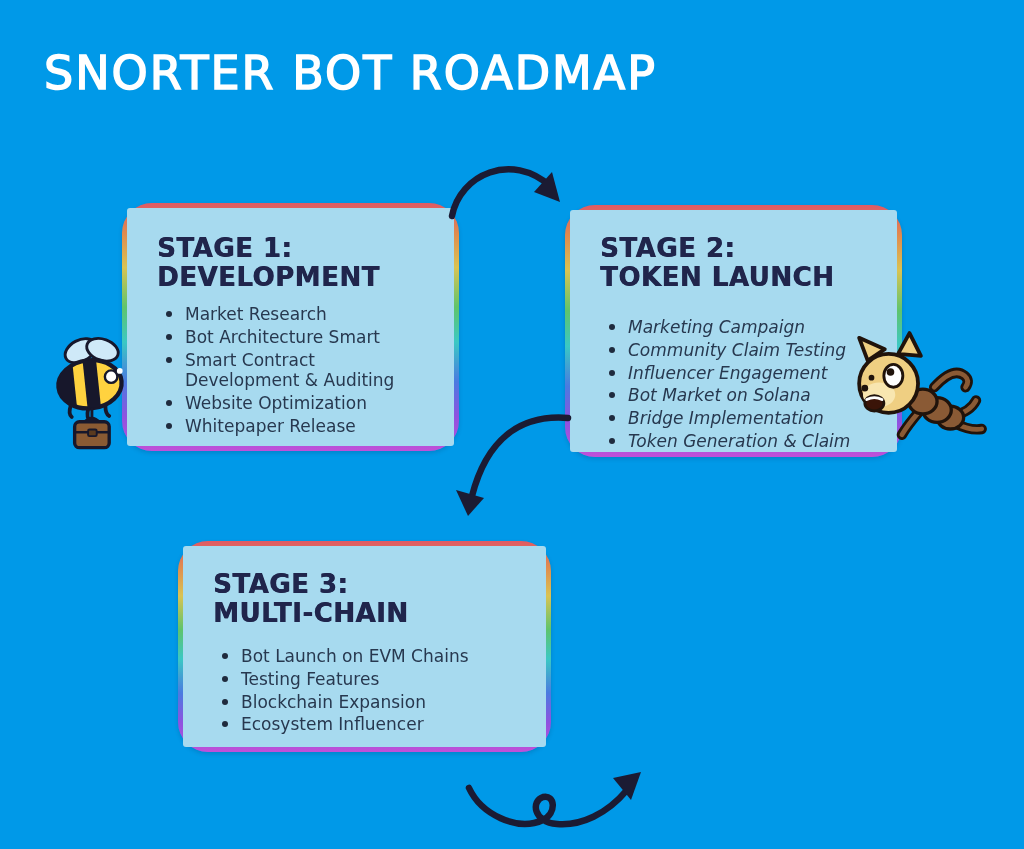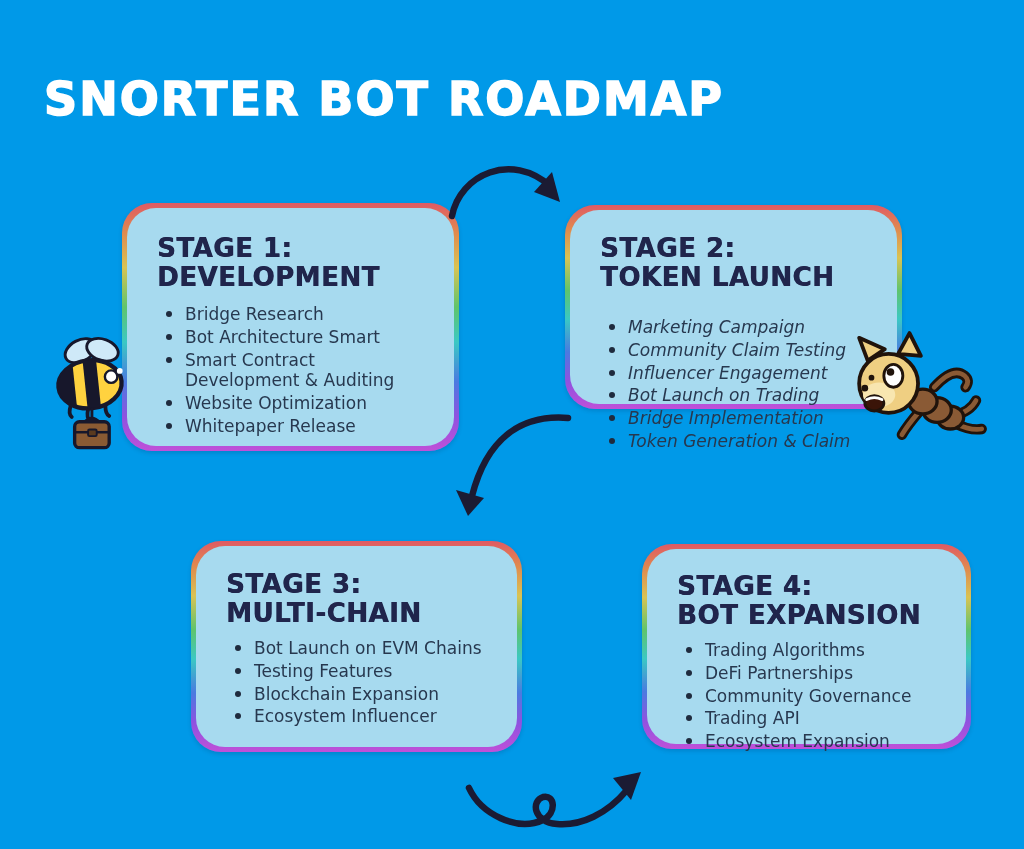--- a/index.html
+++ b/index.html
@@ -2,35 +2,35 @@
 <html><head>
 <meta charset="utf-8">
 <style>
   html,body{margin:0;padding:0;}
   body{font-family:"DejaVu Sans","Liberation Sans",sans-serif;}
   #canvas{
     position:relative;width:1024px;height:849px;overflow:hidden;
     background:#0099E8;
   }
   .page-title{
-    position:absolute;left:44px;top:72px;
-    font-size:46px;font-weight:bold;color:#ffffff;
+    position:absolute;left:44px;top:46px;
+    font-size:46px;font-weight:normal;color:#ffffff;
     letter-spacing:2px;white-space:nowrap;
     -webkit-text-stroke:1.5px #ffffff;
   }
   .card{
     position:absolute;border-radius:30px;padding:5px;box-sizing:border-box;
     background:linear-gradient(180deg,
       #E05A64 0%,#E08A4E 12%,#D9C353 26%,#5FC46C 42%,
       #3BC8C4 56%,#4A7BE0 72%,#8E52E0 86%,#C050D8 100%);
     box-shadow:0 2px 4px rgba(0,40,80,0.18);
   }
   .card-inner{
     width:100%;height:100%;box-sizing:border-box;
-    background:#A7DAEF;border-radius:29px;
+    background:#A7DAEF;border-radius:3px;
     padding:26px 24px 14px 30px;
   }
   .h-line{
     display:block;font-size:26px;font-weight:bold;color:#20254C;
     letter-spacing:0.5px;line-height:1.13;
     text-shadow:0.6px 0 0 #20254C;
   }
   ul.card-list{
     list-style:none;margin:11px 0 0 0;padding:0 0 0 28px;
   }
@@ -51,76 +51,61 @@
 
   <div class="page-title">SNORTER BOT ROADMAP</div>
 
   <div class="card" style="left:122px;top:203px;width:337px;height:248px;">
     <div class="card-inner">
       <div>
         <span class="h-line">STAGE 1:</span>
         <span class="h-line">DEVELOPMENT</span>
       </div>
       <ul class="card-list">
-        <li>Bridge Research</li>
+        <li>Market Research</li>
         <li>Bot Architecture Smart</li>
         <li>Smart Contract Development &amp; Auditing</li>
         <li>Website Optimization</li>
         <li>Whitepaper Release</li>
       </ul>
     </div>
   </div>
 
-  <div class="card" style="left:565px;top:205px;width:337px;height:204px;">
+  <div class="card" style="left:565px;top:205px;width:337px;height:252px;">
     <div class="card-inner" style="padding-top:24px;">
       <div>
         <span class="h-line">STAGE 2:</span>
         <span class="h-line">TOKEN LAUNCH</span>
       </div>
       <ul class="card-list" style="margin-top:24px;font-style:italic;">
         <li>Marketing Campaign</li>
         <li>Community Claim Testing</li>
         <li>Influencer Engagement</li>
-        <li>Bot Launch on Trading</li>
+        <li>Bot Market on Solana</li>
         <li>Bridge Implementation</li>
         <li>Token Generation &amp; Claim</li>
       </ul>
     </div>
   </div>
 
-  <div class="card" style="left:191px;top:541px;width:331px;height:211px;">
+  <div class="card" style="left:178px;top:541px;width:373px;height:211px;">
     <div class="card-inner" style="padding-top:24px;">
       <div>
         <span class="h-line">STAGE 3:</span>
         <span class="h-line">MULTI-CHAIN</span>
       </div>
-      <ul class="card-list" style="margin-top:9px;">
+      <ul class="card-list" style="margin-top:17px;">
         <li>Bot Launch on EVM Chains</li>
         <li>Testing Features</li>
         <li>Blockchain Expansion</li>
         <li>Ecosystem Influencer</li>
       </ul>
     </div>
   </div>
 
-  <div class="card" style="left:642px;top:544px;width:329px;height:205px;">
-    <div class="card-inner" style="padding-top:23px;">
-      <div>
-        <span class="h-line">STAGE 4:</span>
-        <span class="h-line">BOT EXPANSION</span>
-      </div>
-      <ul class="card-list" style="margin-top:9px;">
-        <li>Trading Algorithms</li>
-        <li>DeFi Partnerships</li>
-        <li>Community Governance</li>
-        <li>Trading API</li>
-        <li>Ecosystem Expansion</li>
-      </ul>
-    </div>
-  </div>
 
   <svg class="arrow" style="left:438px;top:146px;" width="140" height="88" viewBox="0 0 140 88">
     <path d="M 14 70 C 22 28 74 6 112 40" fill="none" stroke="#1B1B33" stroke-width="6.5" stroke-linecap="round"></path>
     <path d="M122 56 L96 46 L114 26 Z" fill="#1B1B33"></path>
   </svg>
 
   <svg class="arrow" style="left:452px;top:404px;" width="122" height="120" viewBox="0 0 122 120">
     <path d="M 116 14 C 66 10 34 38 20 92" fill="none" stroke="#1B1B33" stroke-width="6.5" stroke-linecap="round"></path>
     <path d="M16 112 L4 86 L32 94 Z" fill="#1B1B33"></path>
   </svg>

